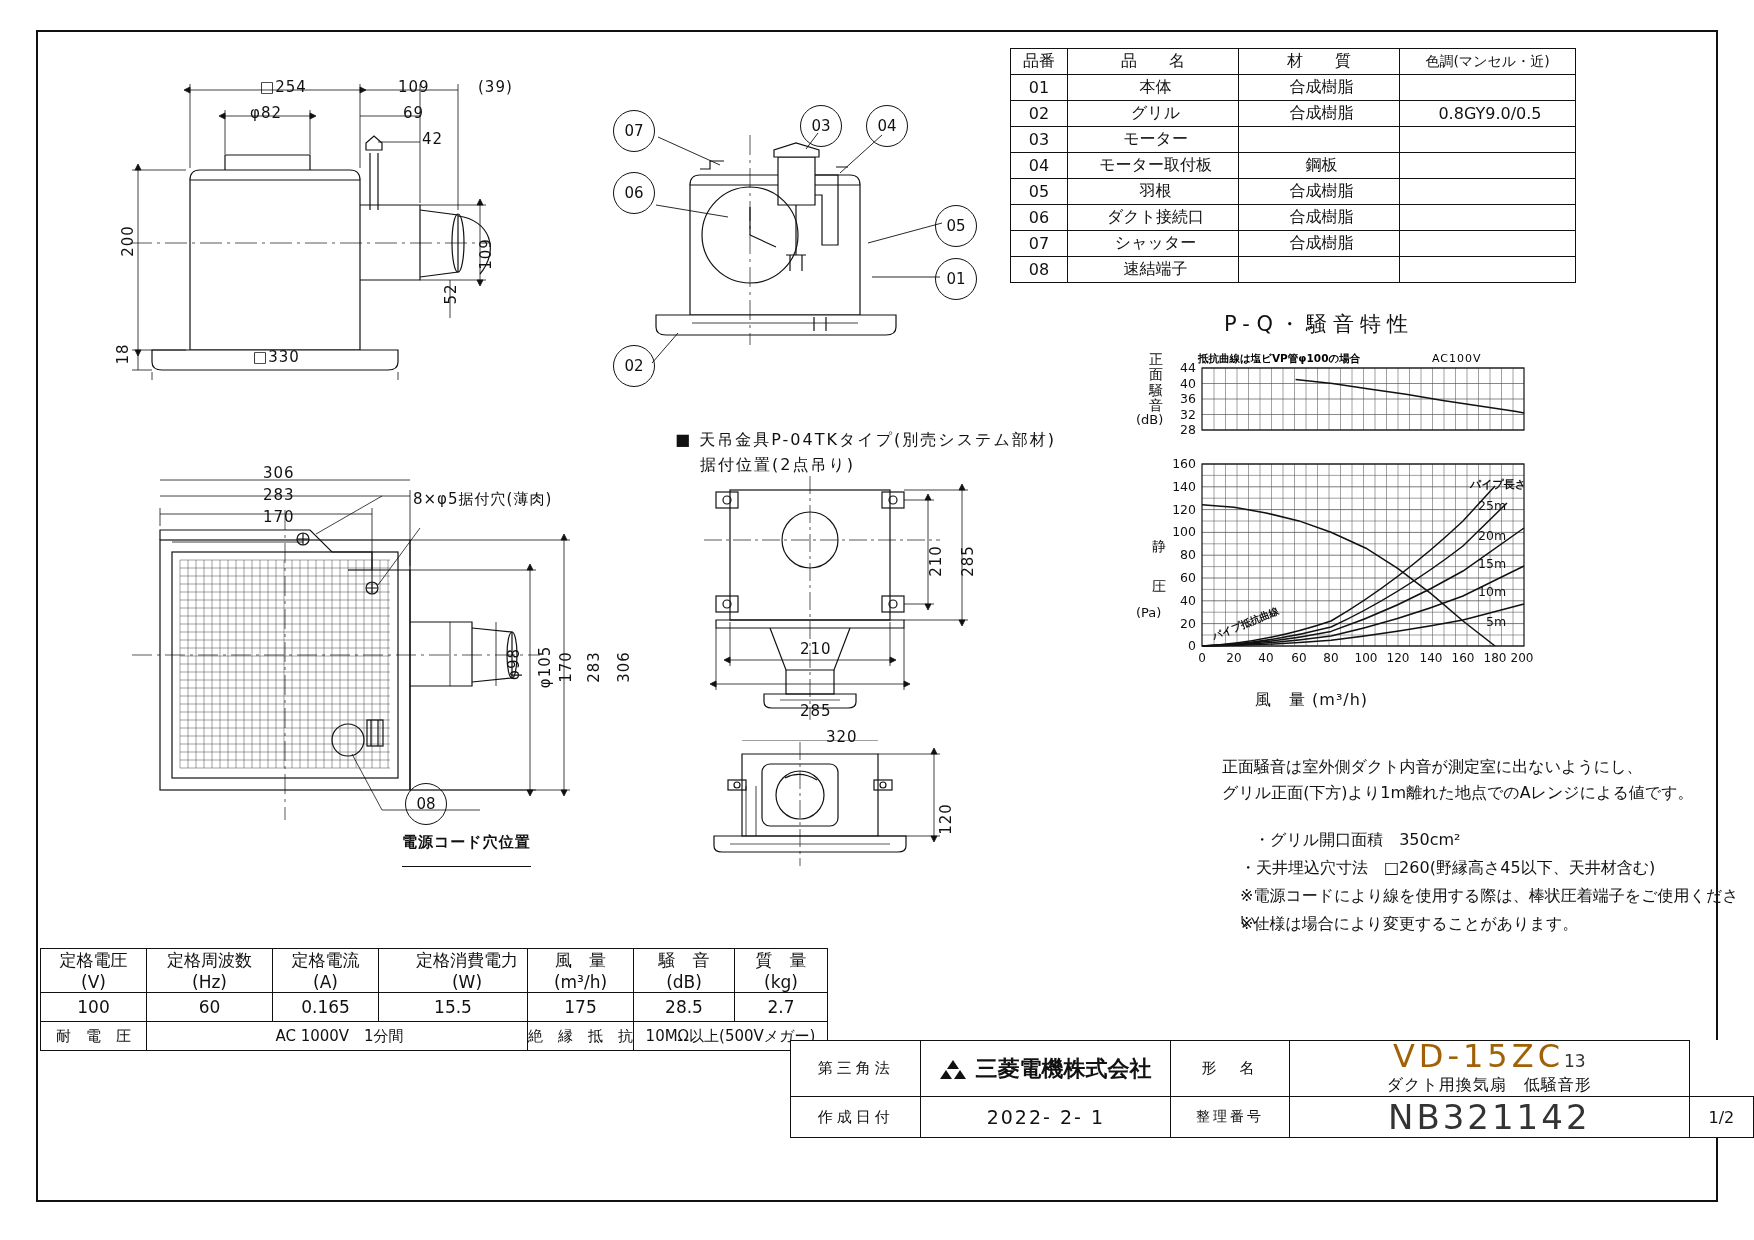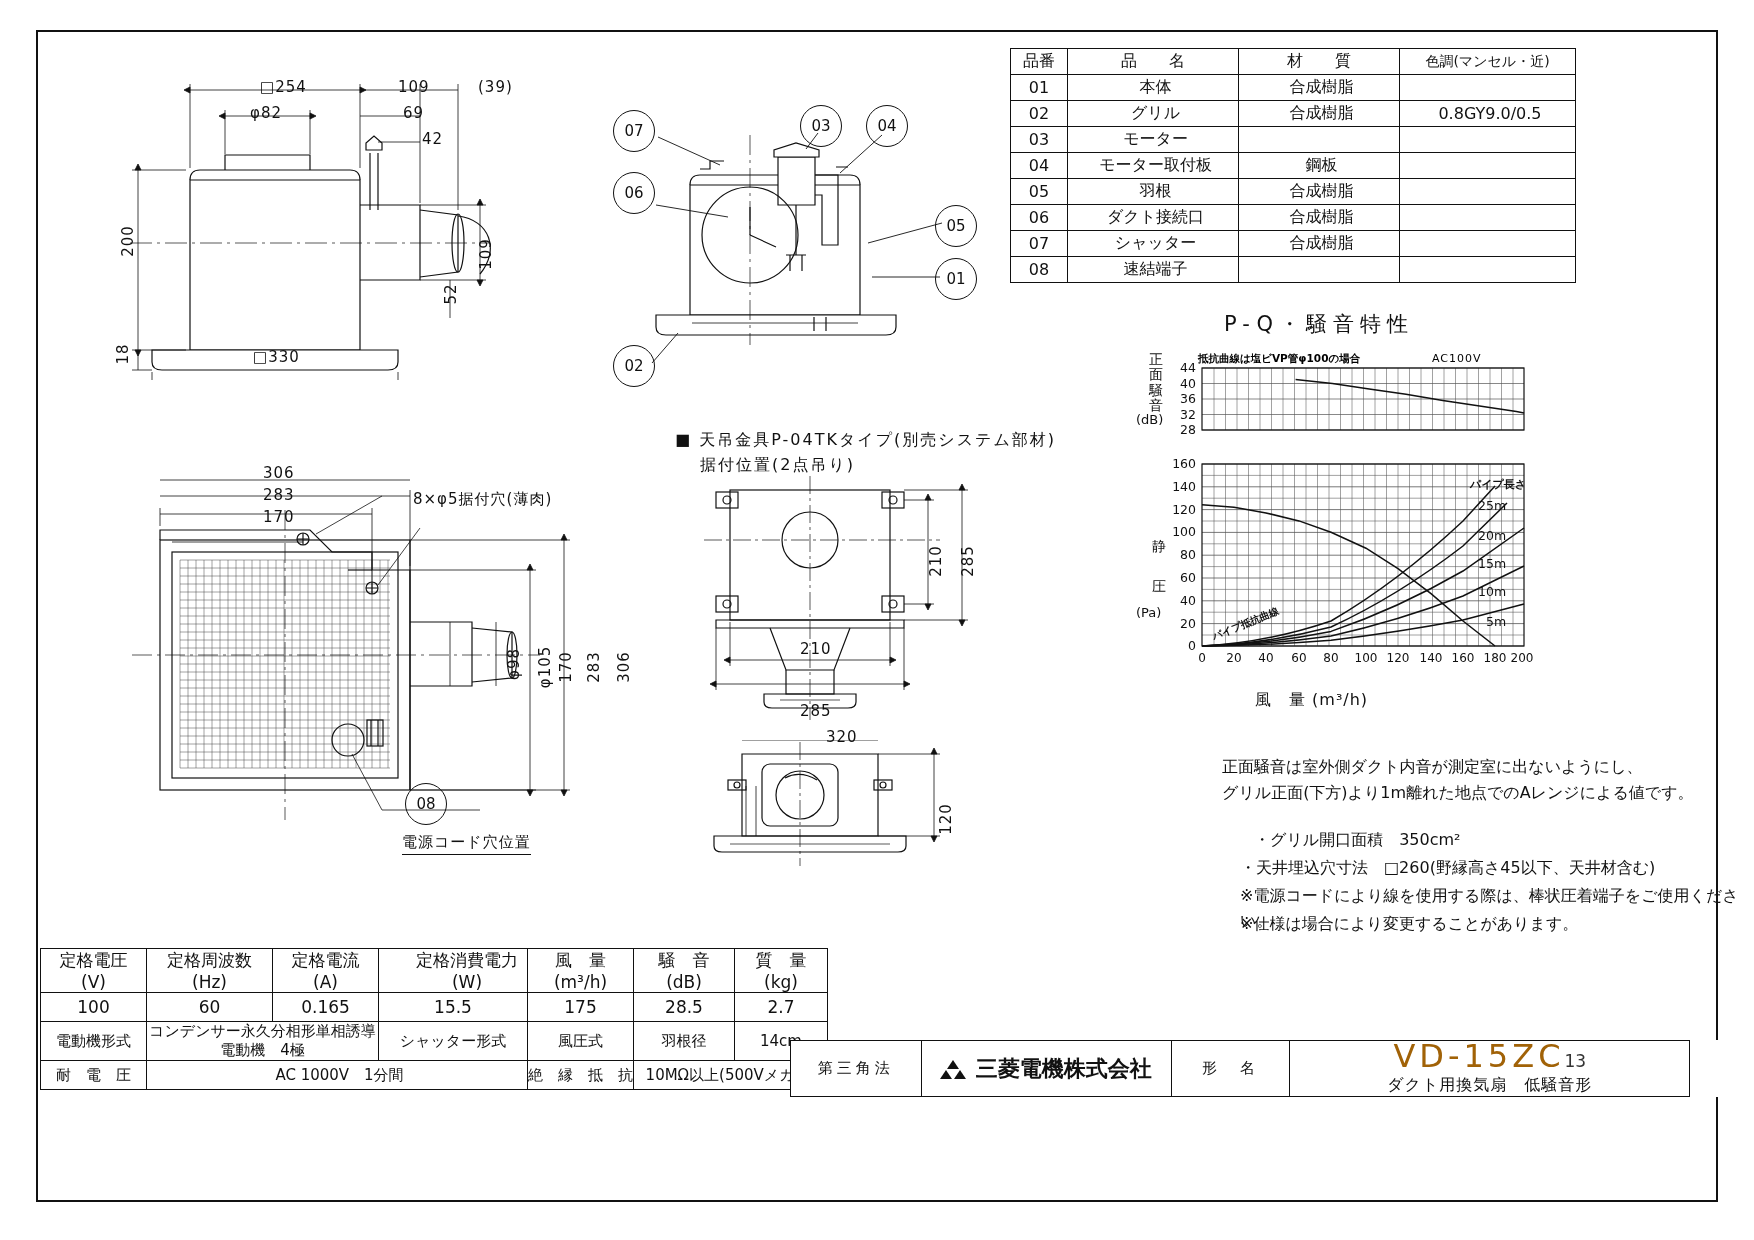--- a/index.html
+++ b/index.html
@@ -291,21 +291,21 @@
   <div class="abs dimtxt" style="left:263px;top:464px;">306</div>
   <div class="abs dimtxt" style="left:263px;top:486px;">283</div>
   <div class="abs dimtxt" style="left:263px;top:508px;">170</div>
   <div class="abs dimtxt" style="left:413px;top:490px;">8×φ5据付穴(薄肉)</div>
   <div class="abs dimtxt" style="left:498px;top:655px;transform:rotate(-90deg);">φ98</div>
   <div class="abs dimtxt" style="left:524px;top:658px;transform:rotate(-90deg);">φ105</div>
   <div class="abs dimtxt" style="left:550px;top:658px;transform:rotate(-90deg);">170</div>
   <div class="abs dimtxt" style="left:578px;top:658px;transform:rotate(-90deg);">283</div>
   <div class="abs dimtxt" style="left:608px;top:658px;transform:rotate(-90deg);">306</div>
   <div class="abs" style="left:405px;top:783px;width:40px;height:40px;border:1.2px solid #111;border-radius:50%;display:flex;align-items:center;justify-content:center;font-size:15px;">08</div>
-  <div class="abs dimtxt" style="left:402px;top:833px;border-bottom:1px solid #111;padding-bottom:2px;">電源コード穴位置</div>
+  <div class="abs dimtxt" style="left:402px;top:833px;border-bottom:1px solid #111;padding-bottom:14px;font-weight:bold;">電源コード穴位置</div>
 
   <div class="abs secthead" style="left:675px;top:430px;">■ 天吊金具P-04TKタイプ(別売システム部材)</div>
   <div class="abs secthead" style="left:700px;top:455px;">据付位置(2点吊り)</div>
 
   <svg class="abs" style="left:690px;top:470px;" width="330" height="260">
     <g stroke="#111" fill="none" stroke-width="1.2">
       <rect x="40" y="20" width="160" height="130"></rect>
       <circle cx="120" cy="70" r="28"></circle>
 
       <rect x="26" y="22" width="22" height="16"></rect>
@@ -531,28 +531,20 @@
     <tr>
       <td>100</td>
       <td>60</td>
       <td>0.165</td>
       <td>15.5</td>
       <td>175</td>
       <td>28.5</td>
       <td>2.7</td>
     </tr>
     <tr style="font-size:15px;">
-      <td class="jp">電動機形式</td>
-      <td colspan="2" class="jp">コンデンサー永久分相形単相誘導電動機　4極</td>
-      <td class="jp">シャッター形式</td>
-      <td class="jp">風圧式</td>
-      <td class="jp">羽根径</td>
-      <td>14cm</td>
-    </tr>
-    <tr style="font-size:15px;">
       <td class="jp">耐　電　圧</td>
       <td colspan="3" class="lt">AC 1000V　1分間</td>
       <td class="jp">絶　縁　抵　抗</td>
       <td colspan="2" class="jp">10MΩ以上(500Vメガー)</td>
     </tr>
   </tbody>
     </table>
 
   <table class="tbl" id="title-block">
     <tbody>
@@ -572,16 +564,23 @@
       </td>
       <td style="width:118px;" class="smcap jp">形　名</td>
       <td style="width:400px;" rowspan="1">
         <div style="margin-top:-4px;">
           <span class="modelname">VD-15ZC</span><span style="font-size:17px;color:#333;">13</span>
         </div>
         <div class="subname jp">ダクト用換気扇　低騒音形</div>
       </td>
       <td style="width:64px;border:none;"></td>
     </tr>
+    <tr>
+      <td class="smcap jp">作成日付</td>
+      <td style="font-size:19px;letter-spacing:2px;">2022- 2- 1</td>
+      <td class="smcap jp" style="font-size:14px;letter-spacing:3px;">整理番号</td>
+      <td class="bigtxt">NB321142</td>
+      <td style="font-size:16px;">1/2</td>
+    </tr>
   </tbody>
     </table>
 
 </div>
 
 </body></html>

